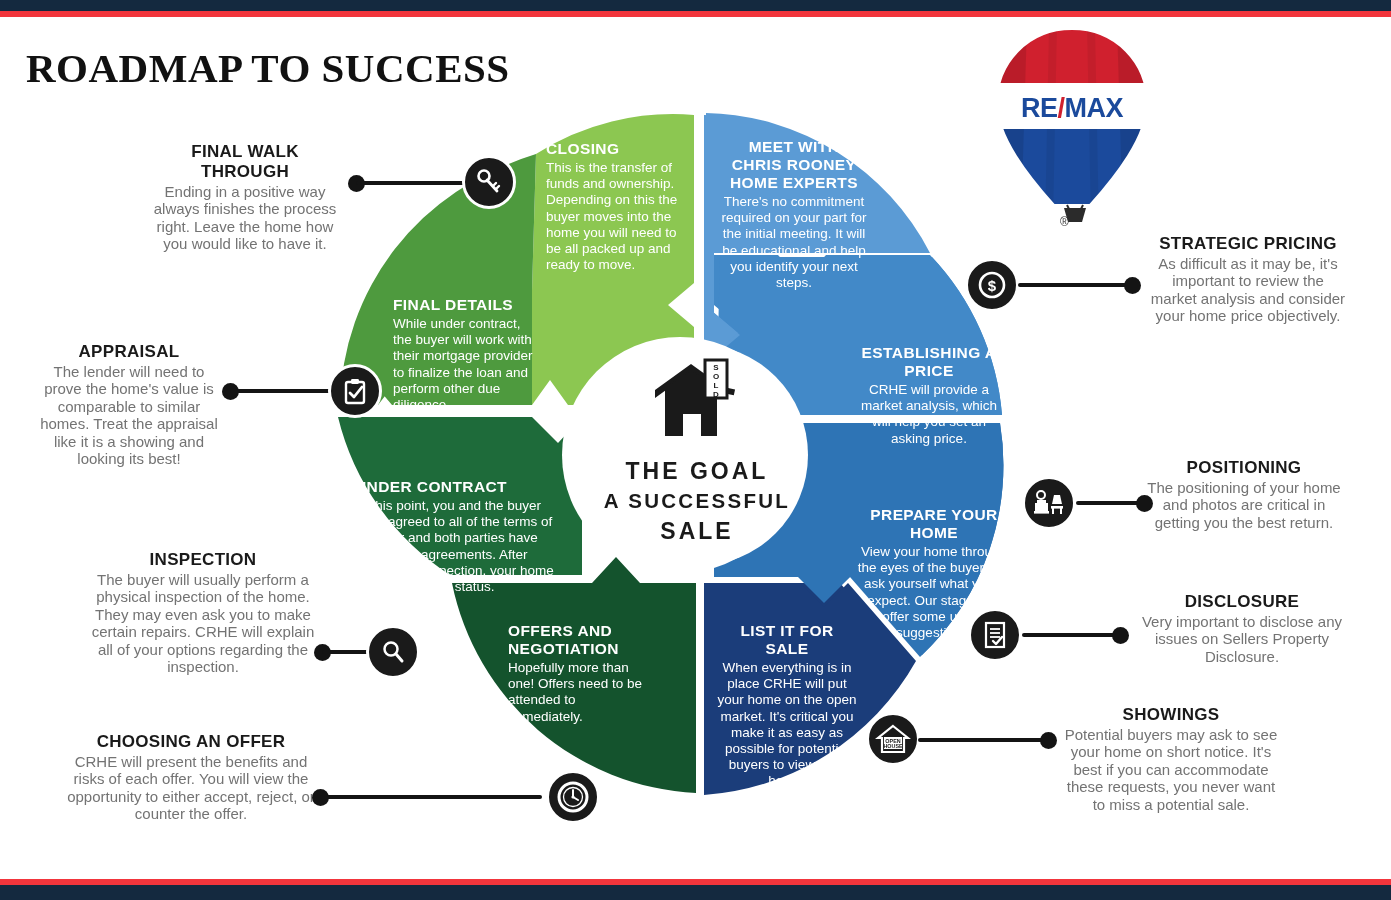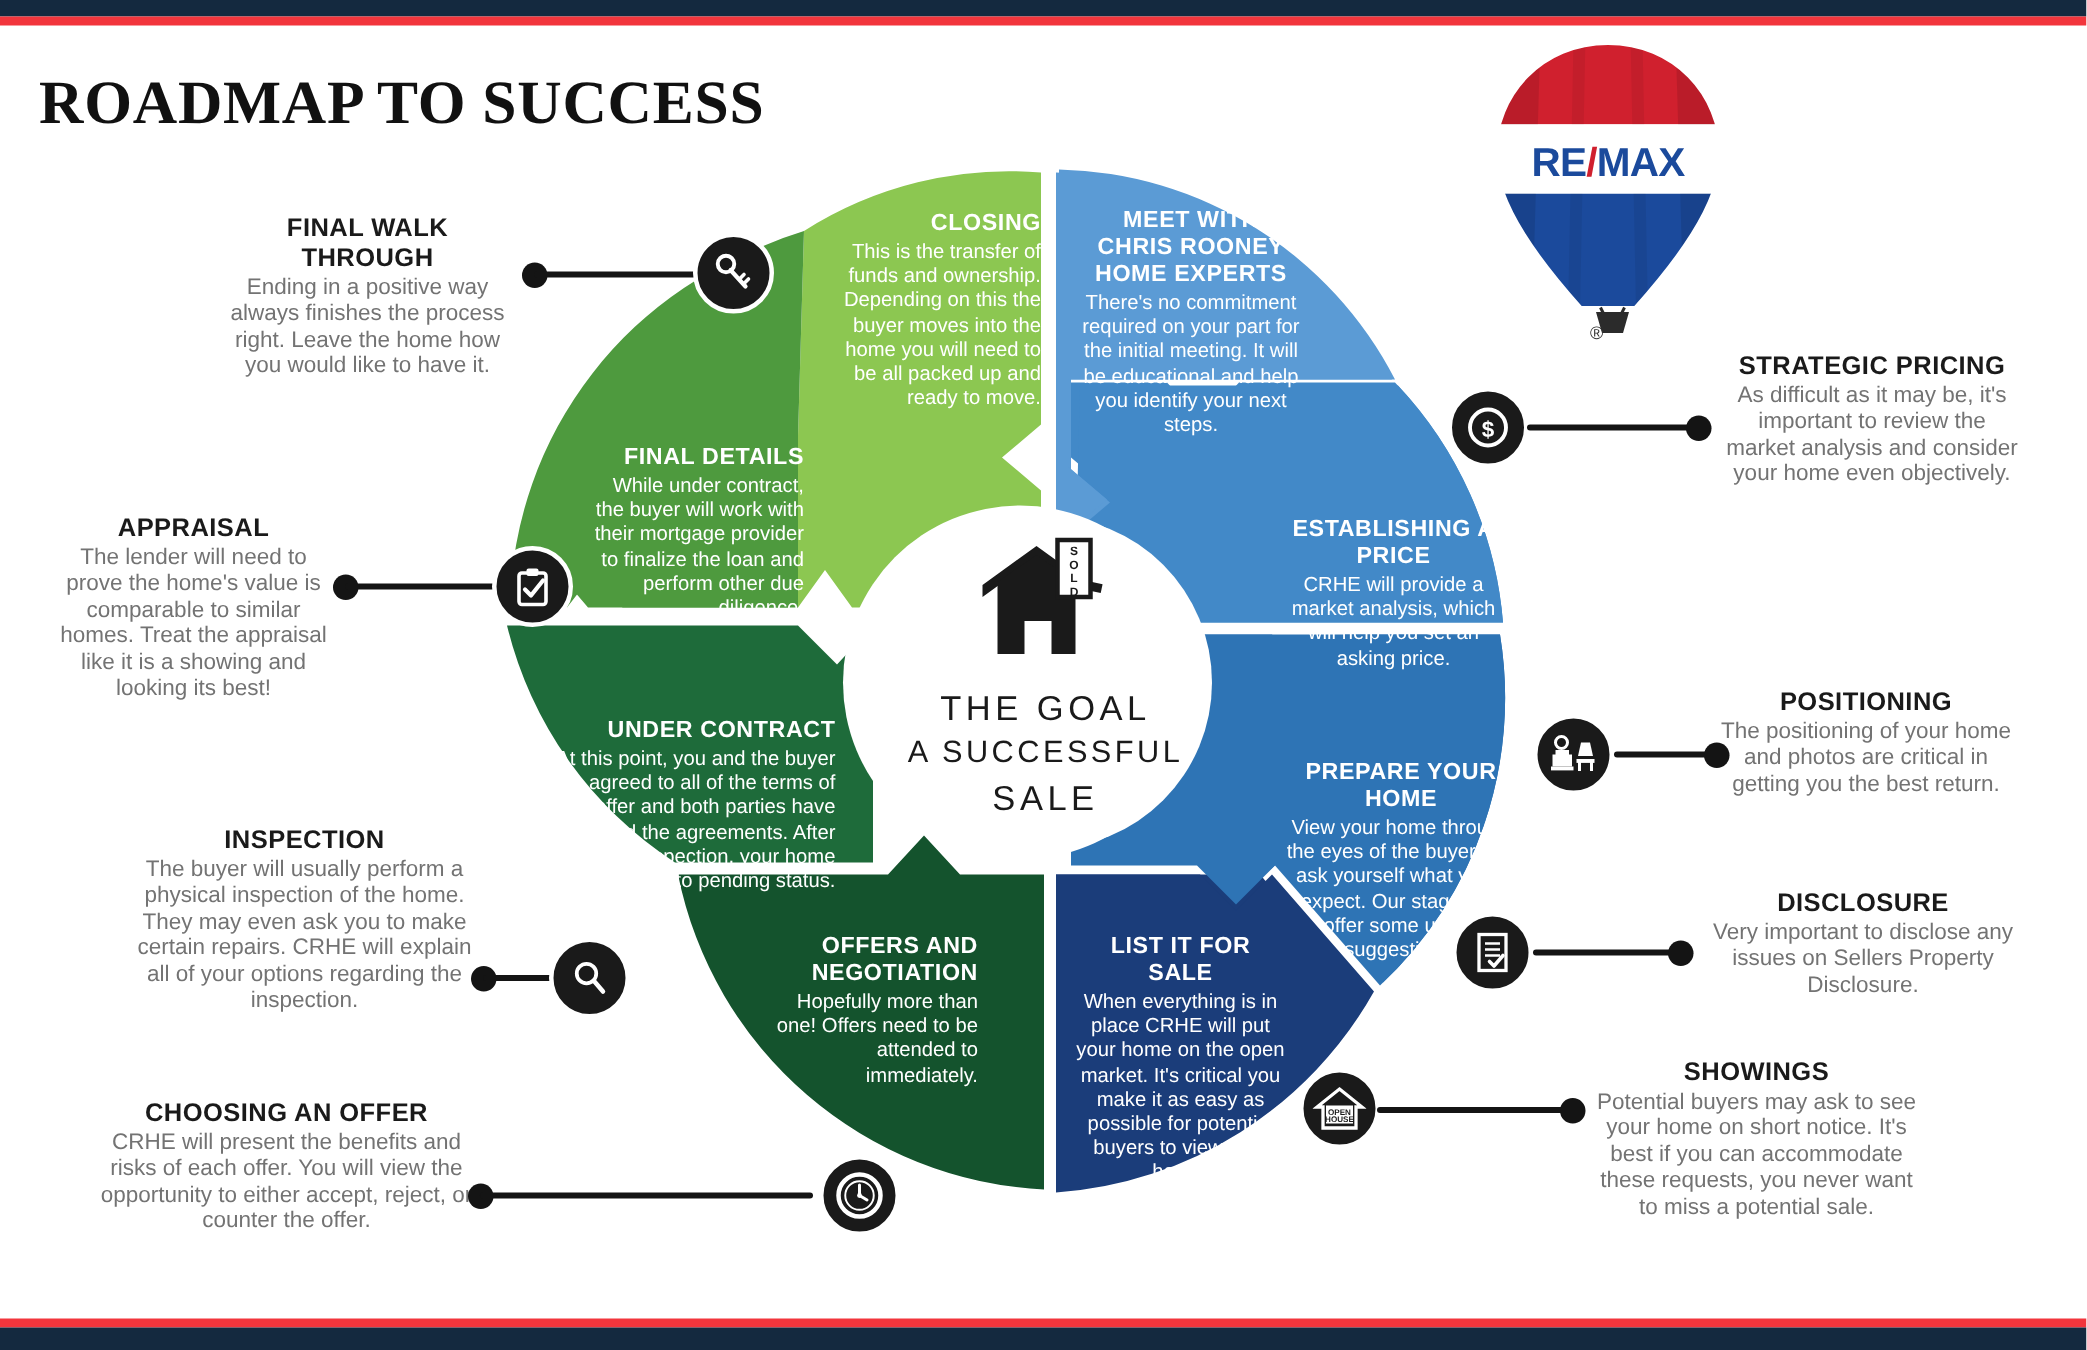--- a/index.html
+++ b/index.html
@@ -31,33 +31,33 @@
 
   
   .seg-text{position:absolute;color:#fff;}
   .seg-head{
     font-size:15.5px;font-weight:700;letter-spacing:0.4px;
     line-height:18px;text-transform:uppercase;
     font-stretch:condensed;
     margin-bottom:2px;
   }
   .seg-body{font-size:13.5px;line-height:16.2px;}
-  .ta-r{text-align:right;}
+  .ta-r{}
   .ta-l{text-align:center;}
 
   
   .hub{
     position:absolute;left:586px;top:344px;width:222px;height:222px;
     border-radius:50%;background:#fff;
     display:flex;flex-direction:column;align-items:center;justify-content:flex-start;
   }
   .hub-icon{margin-top:14px;}
   .hub-goal{
     margin-top:10px;color:#1a1a1a;text-align:center;
-    font-size:23px;font-weight:400;letter-spacing:3px;line-height:30px;
+    font-size:23px;font-weight:700;letter-spacing:3px;line-height:30px;
   }
   .hub-goal .l2{font-size:20.5px;letter-spacing:2.3px;}
 
   
   .callout{position:absolute;color:#231f20;}
   .co-head{
     font-size:17px;font-weight:700;letter-spacing:0.3px;
     text-transform:uppercase;line-height:20px;margin-bottom:1px;
     color:#1a1a1a;
   }
@@ -277,21 +277,21 @@
   <div class="badge" style="left:965px;top:258px;">
     <svg width="30" height="30" viewBox="0 0 30 30">
       <circle cx="15" cy="15" r="12" fill="none" stroke="#fff" stroke-width="2.6"></circle>
       <text x="15" y="21" text-anchor="middle" font-family="'Liberation Sans',sans-serif" font-size="15" font-weight="700" fill="#fff">$</text>
     </svg>
   </div>
   <div class="conn" style="left:1018px;top:283px;width:112px;"></div>
   <div class="dot" style="left:1124px;top:277px;"></div>
   <div class="callout c-center" style="left:1148px;top:234px;width:200px;">
     <div class="co-head">STRATEGIC PRICING</div>
-    <div class="co-body">As difficult as it may be, it's important to review the market analysis and consider your home even objectively.</div>
+    <div class="co-body">As difficult as it may be, it's important to review the market analysis and consider your home price objectively.</div>
   </div>
 
   <div class="badge" style="left:1022px;top:476px;">
     <svg width="32" height="30" viewBox="0 0 32 30">
       <circle cx="8" cy="7" r="4" fill="none" stroke="#fff" stroke-width="2"></circle>
       <rect x="2" y="15" width="13" height="8" fill="#fff"></rect>
       <rect x="4" y="12" width="9" height="5" fill="#fff"></rect>
       <rect x="1" y="23" width="15" height="2.6" fill="#fff"></rect>
       <rect x="18" y="18" width="12" height="2.6" fill="#fff"></rect>
       <rect x="19" y="20" width="2" height="6" fill="#fff"></rect>

